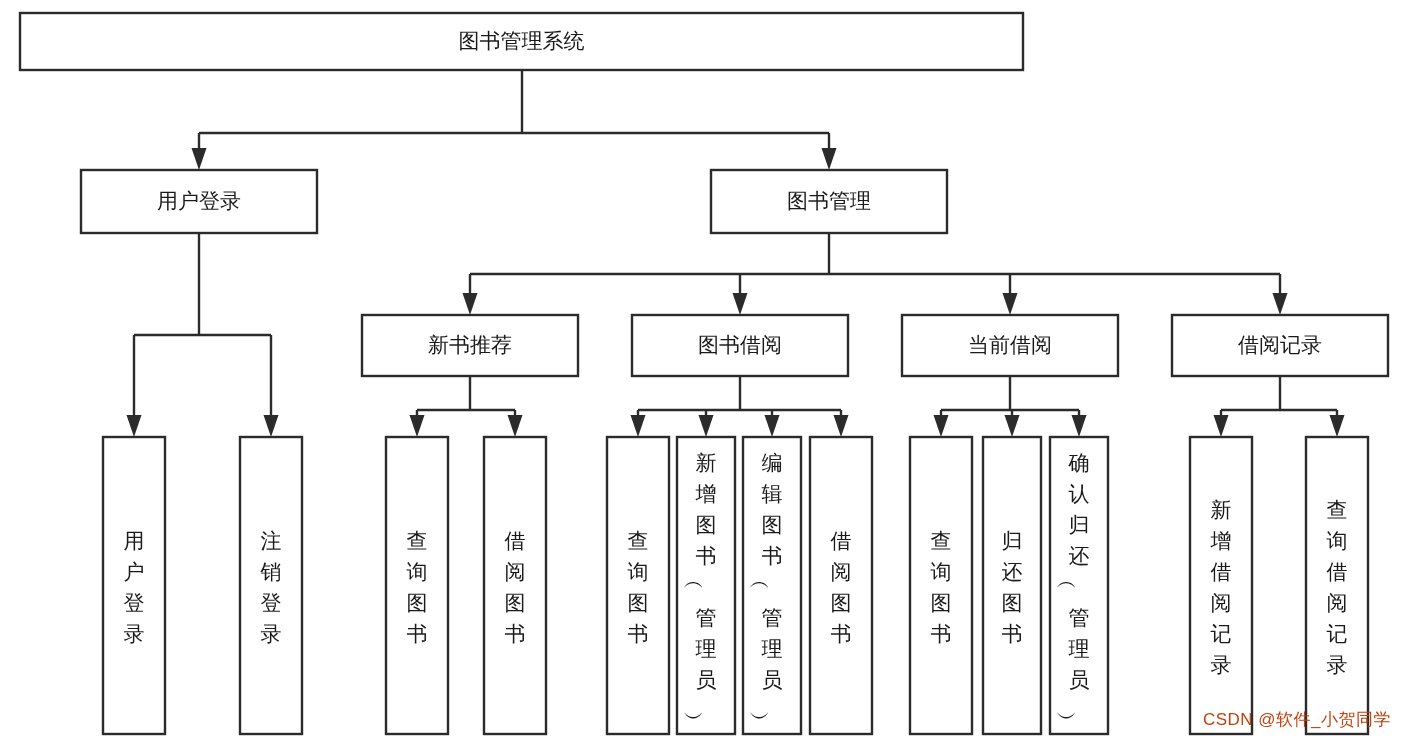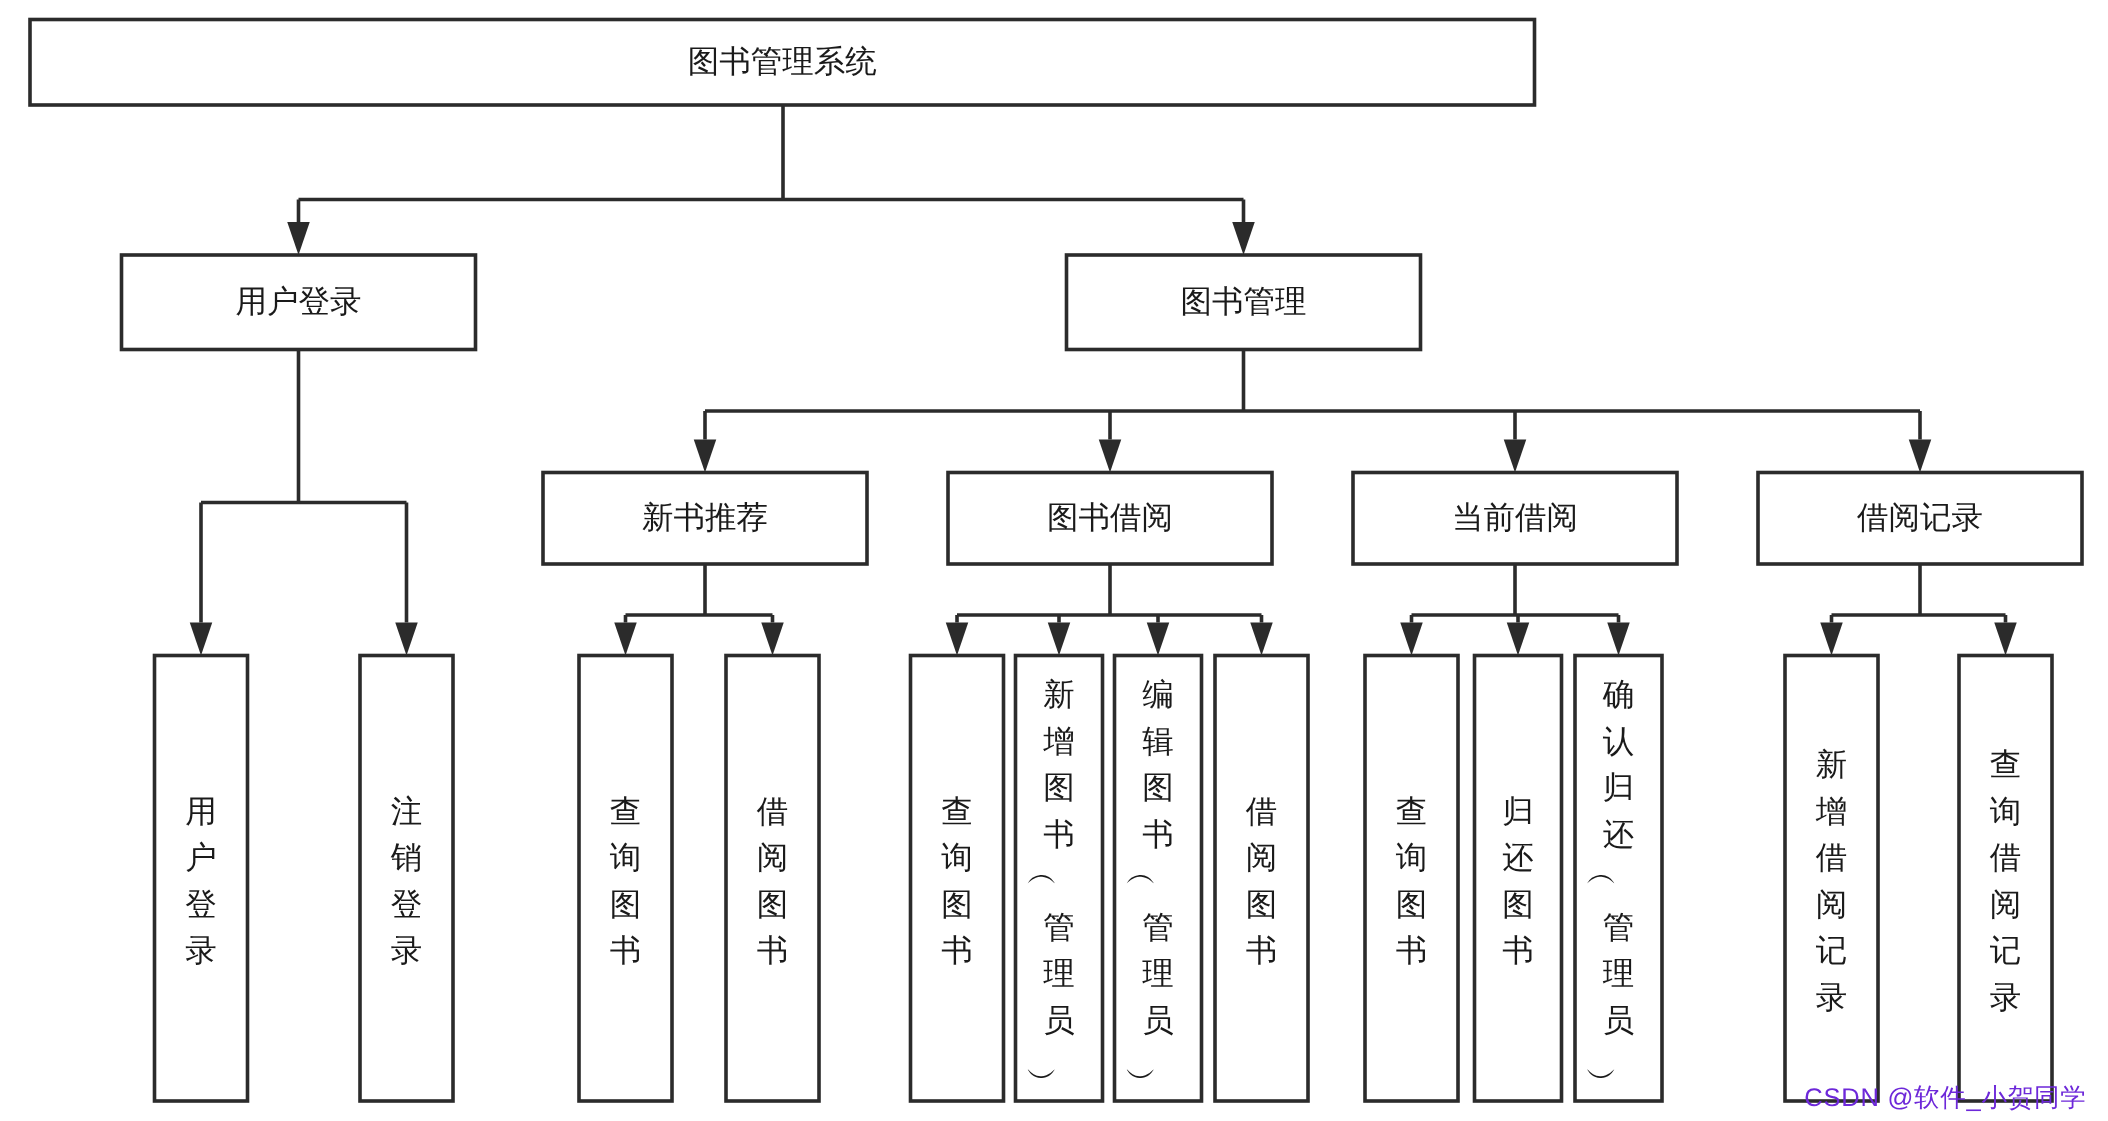--- a/index.html
+++ b/index.html
@@ -52,24 +52,24 @@
   }
   .node-label-v {
     font-family: "Liberation Sans", "DejaVu Sans", sans-serif;
     font-size: 21px;
     fill: #1a1a1a;
     text-anchor: middle;
   }
   .watermark-text {
     position: absolute;
     right: 14px;
-    bottom: 4px;
+    bottom: 16px;
     font-family: "Liberation Sans", "DejaVu Sans", sans-serif;
     font-size: 17px;
-    color: #6d28d9;
+    color: #c2410c;
     letter-spacing: 0.5px;
     white-space: nowrap;
     user-select: none;
   }
 </style>
 </head>
 <body>
 
 <div id="diagram-root">
   <svg id="flowchart" viewBox="0 0 1405 747" xmlns="http://www.w3.org/2000/svg">

